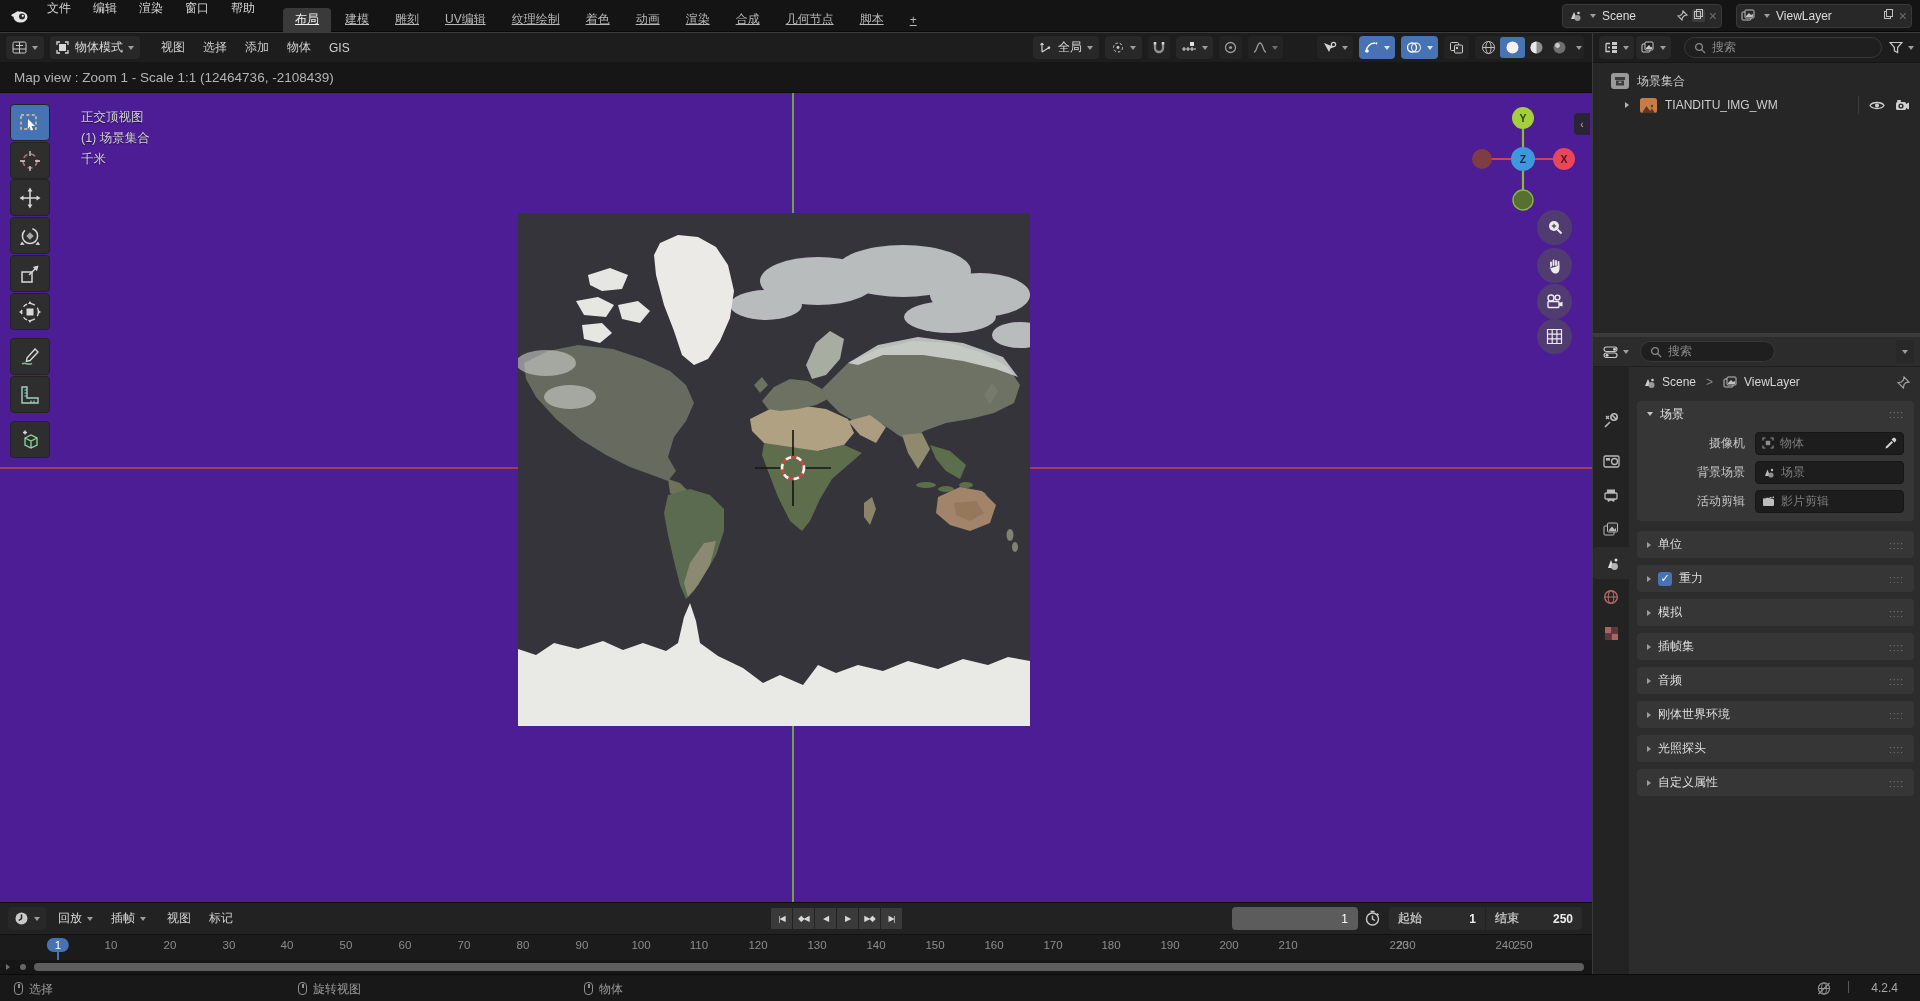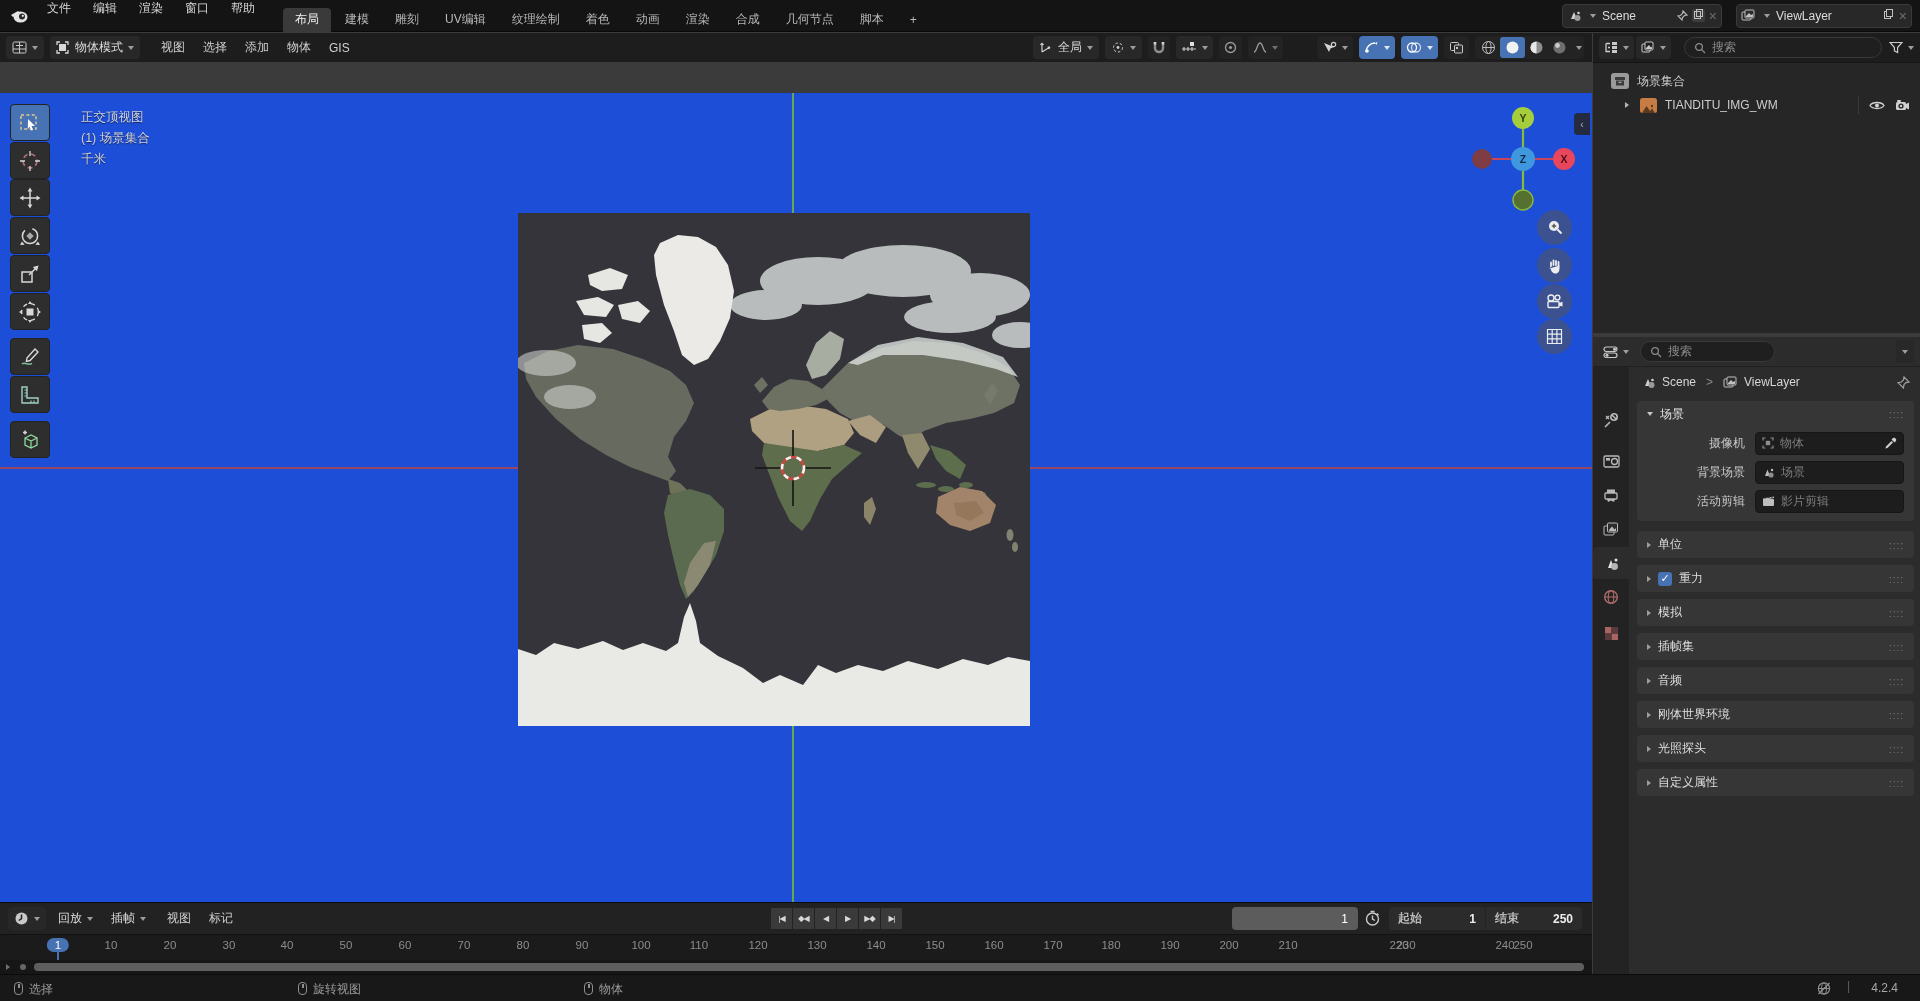--- a/index.html
+++ b/index.html
@@ -7,31 +7,31 @@
   #app{position:relative;width:1920px;height:1001px;background:#3b3b3b;overflow:hidden;font-size:12px;color:#cfcfcf;}
   .abs{position:absolute;}
   .row{display:flex;align-items:center;}
   .cv{display:inline-block;width:0;height:0;border-left:3.5px solid transparent;border-right:3.5px solid transparent;border-top:4px solid #9d9d9d;margin-left:5px;}
   .cr{display:inline-block;width:0;height:0;border-top:3.5px solid transparent;border-bottom:3.5px solid transparent;border-left:4.5px solid #9d9d9d;margin-right:7px;}
   .cd{display:inline-block;width:0;height:0;border-left:3.5px solid transparent;border-right:3.5px solid transparent;border-top:4.5px solid #c5c5c5;margin-right:7px;}
   .dots::after{content:"::::";color:#7a7a7a;font-size:10px;letter-spacing:1px;line-height:1;}
   
   #topbar{left:0;top:0;width:1920px;height:32px;background:#141414;border-bottom:1px solid #090909;display:flex;align-items:center;}
   .menu-item{padding:0 11px;color:#d4d4d4;height:32px;display:flex;align-items:flex-start;cursor:default;}
-  .ws-tab{padding:4px 12px;margin:0 1px;color:#b9b9b9;border-radius:4px 4px 0 0;height:24px;display:flex;align-items:center;align-self:flex-end;}
+  .ws-tab{padding:4px 12px;margin:0 1px;color:#b9b9b9;border-radius:4px 4px 0 0;height:24px;display:flex;align-items:center;align-self:flex-end;text-decoration:underline;}
   .ws-tab.active{background:#3a3a3a;color:#f0f0f0;}
   .idwidget{background:#282828;border:1px solid #3a3a3a;border-radius:4px;height:24px;display:flex;align-items:center;padding:0 4px;color:#dcdcdc;}
   
   #vp-header{left:0;top:33px;width:1592px;height:29px;background:#1d1d1d;display:flex;align-items:center;}
   .hdr-widget{background:#282828;border-radius:4px;height:23px;display:flex;align-items:center;padding:0 6px;color:#dcdcdc;margin-right:6px;}
   .hdr-menu{padding:0 9px;color:#d0d0d0;}
   .tool-blue{background:#4772b3;}
   #mapinfo{left:0;top:62px;width:1592px;height:31px;background:#161616;border-bottom:1px solid #0c0c0c;display:flex;align-items:center;color:#b4b4b4;font-size:13.5px;padding-left:14px;}
   
-  #viewport{left:0;top:93px;width:1592px;height:809px;background:#1d4ed8;overflow:hidden;}
+  #viewport{left:0;top:93px;width:1592px;height:809px;background:#4c1d95;overflow:hidden;}
   .vp-text{color:#d2d2d2;font-size:12.5px;text-shadow:0 1px 1px rgba(0,0,0,.55);line-height:21px;}
   
   .tbtn{position:absolute;left:10px;width:40px;height:37px;background:#2e2e2e;border:1px solid #232323;display:flex;align-items:center;justify-content:center;border-radius:4px;}
   .tbtn.active{background:#4772b3;}
   
   .navbtn{position:absolute;width:35px;height:35px;border-radius:50%;background:rgba(85,85,85,.55);display:flex;align-items:center;justify-content:center;}
   
   #outliner{left:1593px;top:33px;width:327px;height:300px;background:#262626;}
   #outliner-header{height:30px;background:#1d1d1d;display:flex;align-items:center;padding:0 6px;border-bottom:1px solid #161616;}
   .searchbox{background:#1f1f1f;border:1px solid #393939;border-radius:11px;height:21px;display:flex;align-items:center;color:#8a8a8a;padding:0 9px;flex:1;margin:0 7px;}
@@ -292,20 +292,23 @@
       <span style="padding:3px 4px;">
           <svg width="15" height="15" viewBox="0 0 15 15">
             <circle cx="7.5" cy="7.5" r="6" fill="#6e6e6e"></circle>
             <circle cx="5.5" cy="5.5" r="2.4" fill="#ddd" opacity=".85"></circle>
           </svg>
         </span>
       <span class="cv"></span>
     </div>
   </div>
 
+  <div id="mapinfo" class="abs">
+    <span>Map view : Zoom 1 - Scale 1:1 (12464736, -2108439)</span>
+  </div>
 
   <div id="viewport" class="abs">
 
     <div class="abs" style="left:0;top:374px;width:1592px;height:1.5px;background:rgba(185,70,70,.8);"></div>
     <div class="abs" style="left:792px;top:0;width:1.5px;height:809px;background:rgba(115,175,65,.9);"></div>
 
     <div class="abs" style="left:518px;top:120px;width:512px;height:513px;">
       <svg width="512" height="513" viewBox="0 0 512 513">
         <rect width="512" height="513" fill="#34343a"></rect>
         <g fill="#dfe3e1" opacity=".78">

